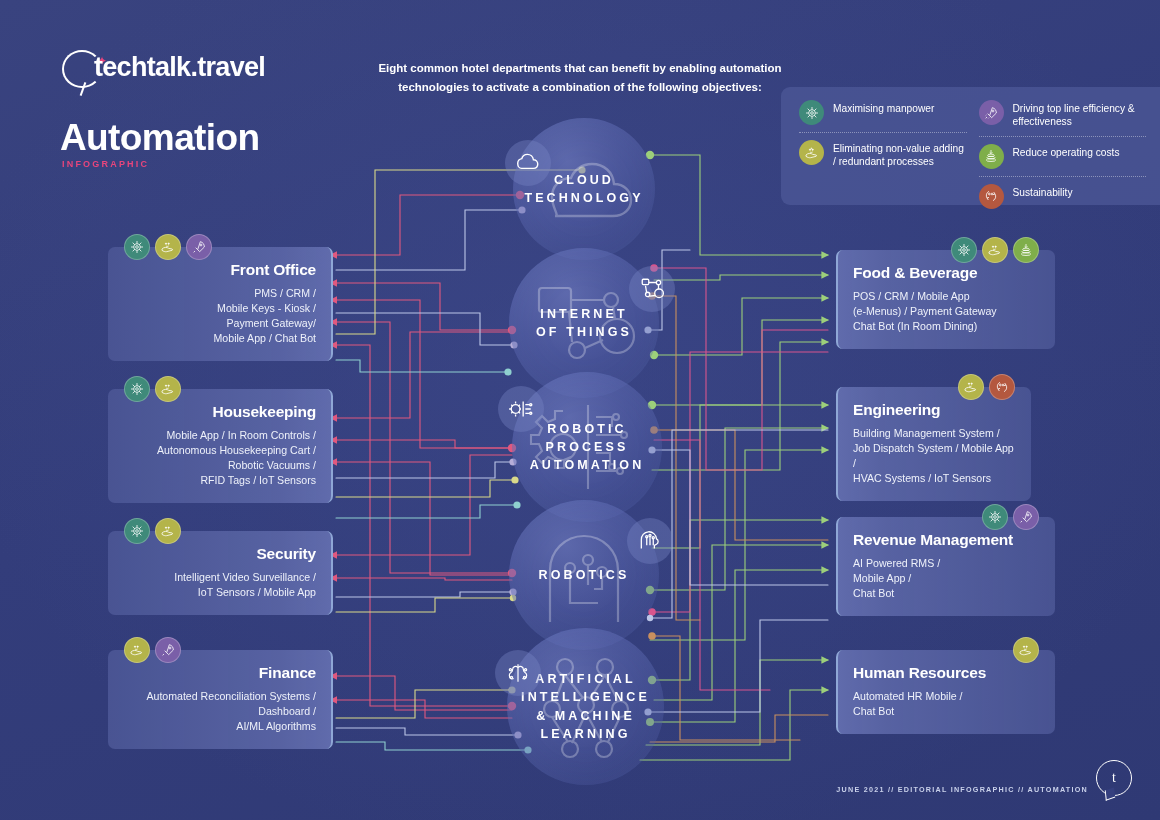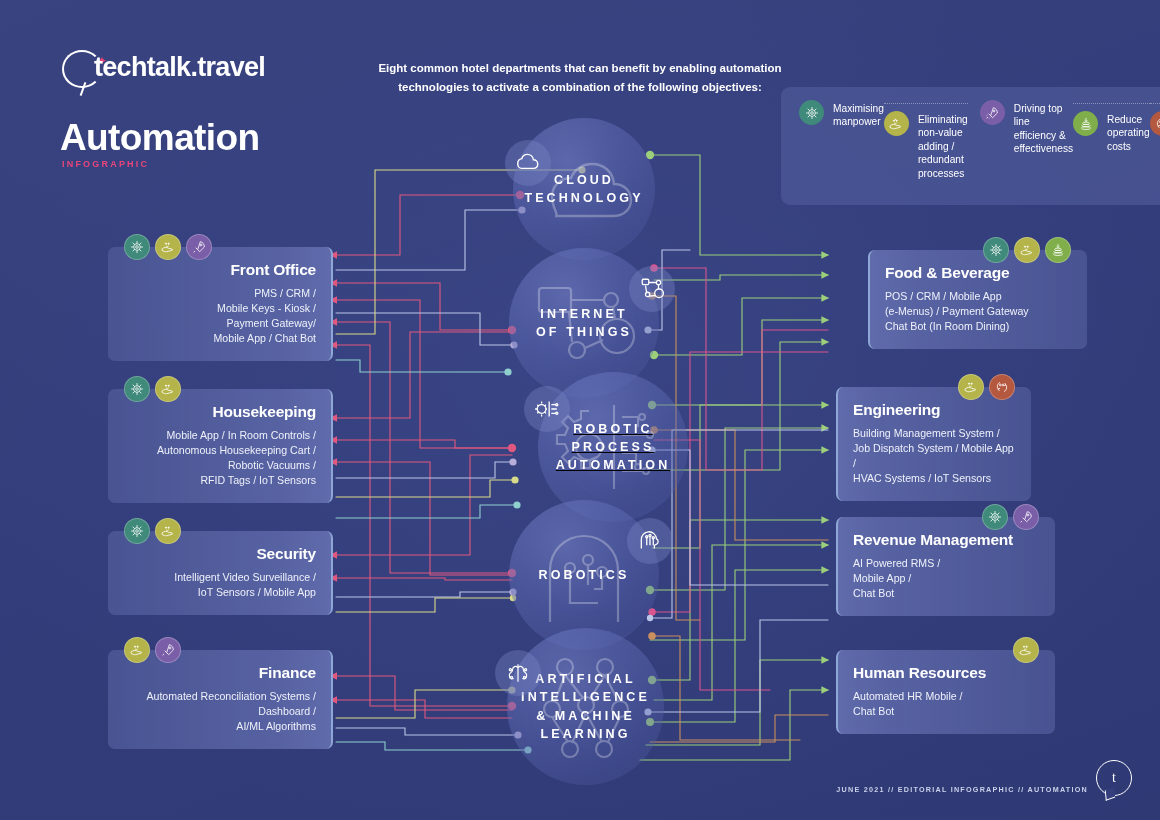--- a/index.html
+++ b/index.html
@@ -68,21 +68,21 @@
   
   .legend {
     position: absolute; left: 781px; top: 87px;
     width: 379px; height: 118px;
     background: rgba(78,89,153,0.72);
     border-radius: 9px 0 0 9px;
     display: flex;
     padding: 11px 14px 11px 18px;
     gap: 12px;
   }
-  .legend-col { flex: 1; display: flex; flex-direction: row; }
+  .legend-col { flex: 1; display: flex; flex-direction: column; }
   .legend-item { display: flex; align-items: flex-start; gap: 9px; padding: 2px 0; }
   .legend-item + .legend-item { border-top: 1px dotted rgba(255,255,255,0.38); padding-top: 7px; margin-top: 5px; }
   .legend-text { font-size: 10.2px; color: #ffffff; line-height: 1.32; padding-top: 2px; }
 
   
   .badge {
     width: 25px; height: 25px; border-radius: 50%;
     flex: 0 0 25px;
     display: flex; align-items: center; justify-content: center;
   }
@@ -466,21 +466,21 @@
             <circle cx="15" cy="9" r="1.4"></circle>
           </svg>
         </span>
     </div>
     <div class="card-title">Finance</div>
     <div class="card-body" style="white-space:pre-line">Automated Reconciliation Systems /
 Dashboard /
 AI/ML Algorithms</div>
   </div>
 
-  <div class="card right" style="left:836px; top:250px; width:219px;margin-left:32px;">
+  <div class="card right" style="left:836px; top:250px; width:219px;">
     <div class="card-icons">
       <span class="badge manpower">
           <svg viewBox="0 0 24 24" fill="none" stroke="#fff" stroke-width="1.2">
             <circle cx="12" cy="12" r="5"></circle>
             <circle cx="12" cy="12" r="2"></circle>
             <path d="M12 7V3M12 21v-4M7 12H3M21 12h-4M8.5 8.5L5.5 5.5M18.5 18.5l-3-3M15.5 8.5l3-3M5.5 18.5l3-3"></path>
           </svg>
         </span>
       <span class="badge nonvalue">
           <svg viewBox="0 0 24 24" fill="none" stroke="#fff" stroke-width="1.2">
@@ -600,21 +600,21 @@
           <circle cx="18" cy="6" r="2"></circle>
           <circle cx="18.5" cy="16" r="4"></circle>
           <circle cx="8" cy="17" r="2"></circle>
           <path d="M9 6h7M18 8v4M15 18l-5 .5M6 9l1 6"></path>
         </svg>
     </span>
     <span class="node-label" style="white-space:pre-line">INTERNET
 OF THINGS</span>
   </div>
 
-  <div class="node" style="left:538px; top:372px; width:150px; height:150px;text-decoration:underline;">
+  <div class="node" style="left:512px; top:372px; width:150px; height:150px;">
     <span class="node-glyph">
       <svg width="122" height="104" viewBox="0 0 122 104" fill="none" stroke="#ffffff" stroke-width="2.1">
         <path d="M37 16h-8v8l-7 3-6-6-6 6 6 6-3 7h-8v9h8l3 7-6 6 6 6 6-6 7 3v8h9v-8l7-3"></path>
         <circle cx="37" cy="52" r="13"></circle>
         <path d="M62 10v84M70 22h16v10M70 40h24M70 58h14v12M70 76h20"></path>
         <circle cx="90" cy="22" r="3"></circle>
           <circle cx="98" cy="40" r="3"></circle>
           <circle cx="86" cy="72" r="3"></circle>
           <circle cx="94" cy="76" r="3"></circle>
       </svg>

